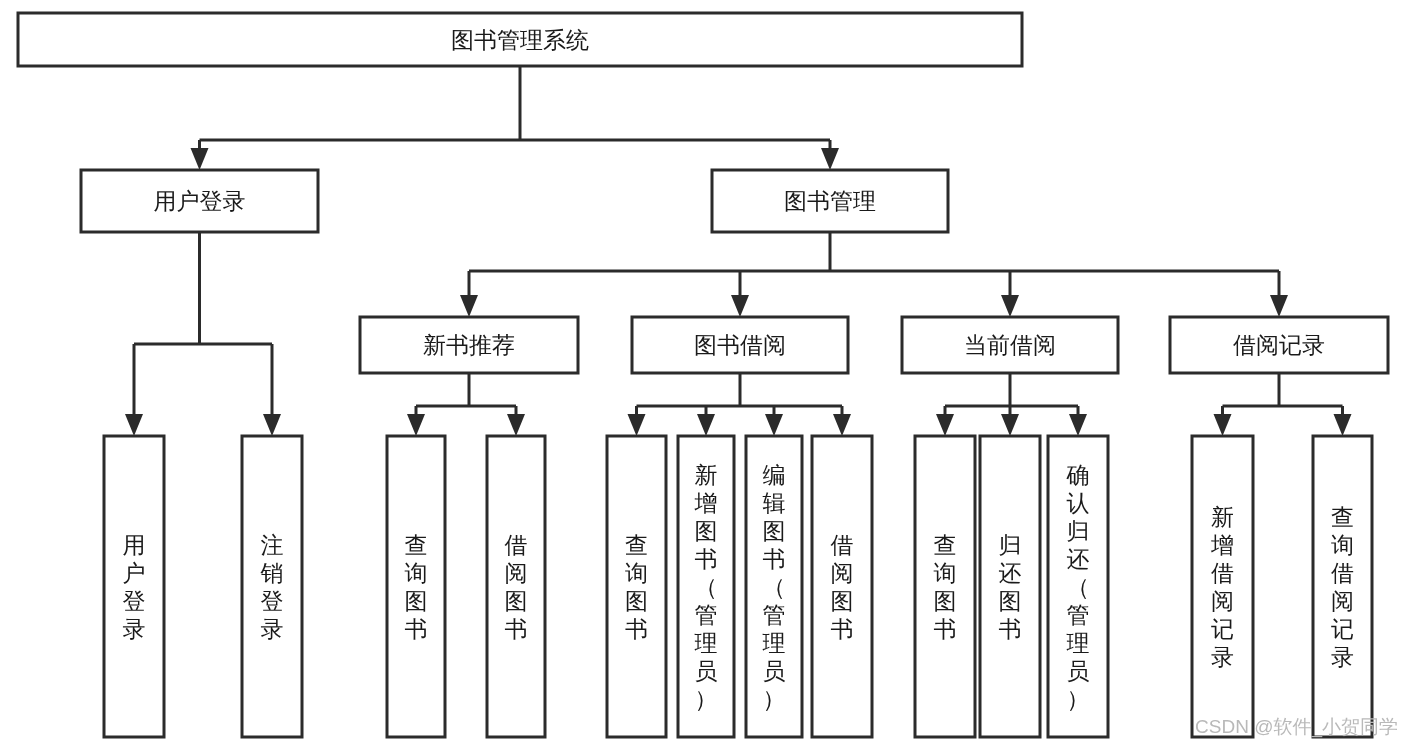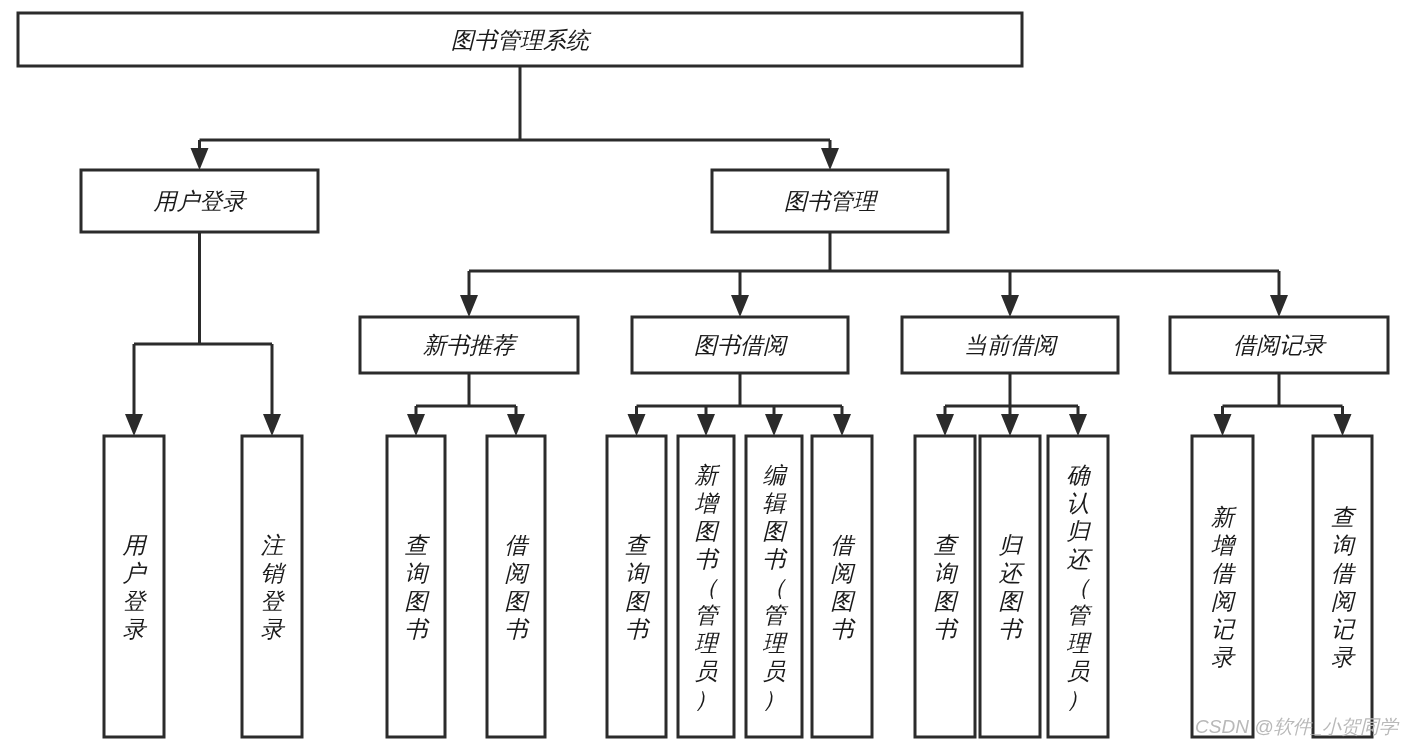--- a/index.html
+++ b/index.html
@@ -13,21 +13,20 @@
     font-family: "Liberation Sans", "DejaVu Sans", sans-serif;
     position: relative;
     overflow: hidden;
   }
   #diagram-root {
     position: absolute;
     left: 0;
     top: 0;
     width: 1405px;
     height: 548px;
-    font-style: italic;
   }
   .node-box {
     fill: #ffffff;
     stroke: #2b2b2b;
     stroke-width: 3;
   }
   .connector {
     stroke: #2b2b2b;
     stroke-width: 3;
     fill: none;

